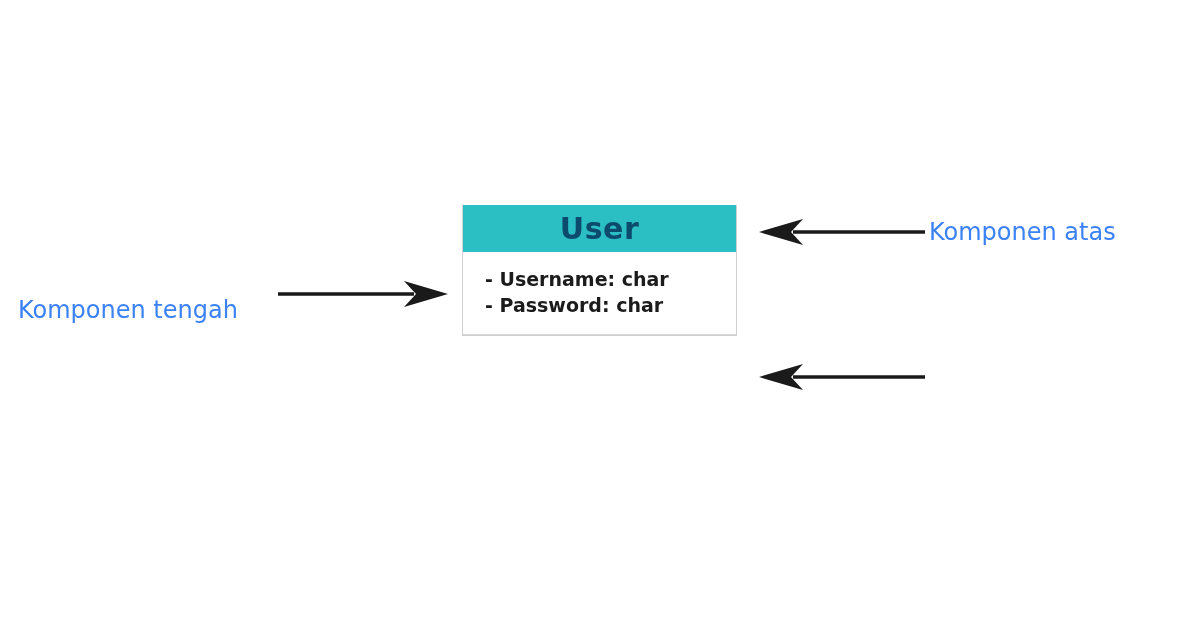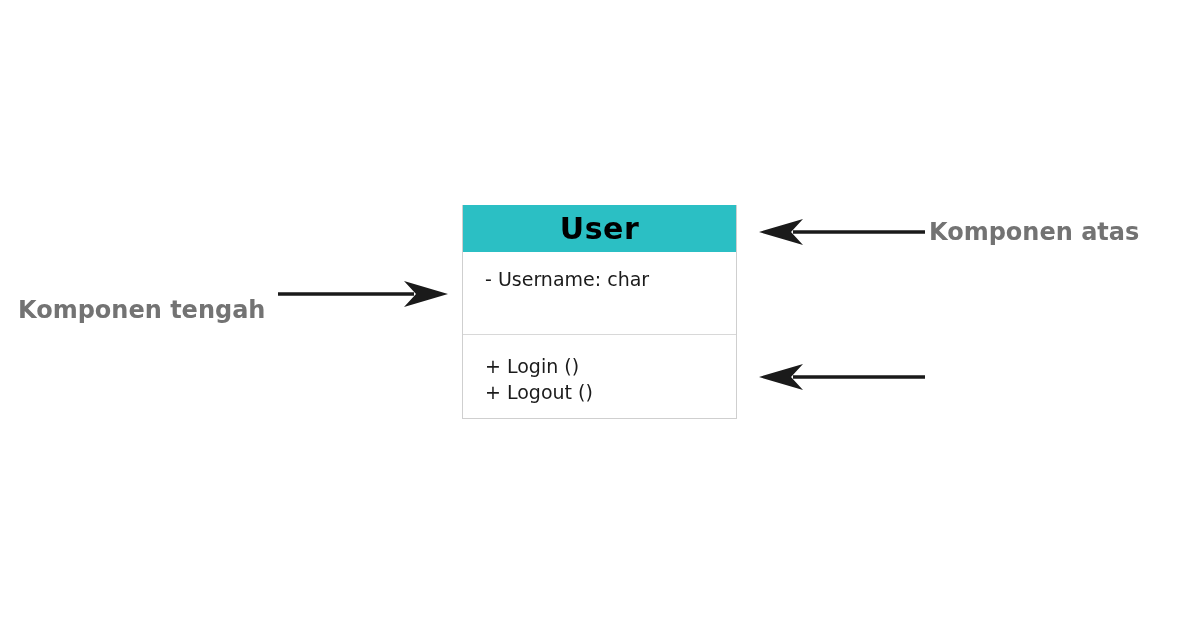--- a/index.html
+++ b/index.html
@@ -28,53 +28,54 @@
     box-sizing: border-box;
     background: #ffffff;
     border: 1px solid #cfcfcf;
     border-top: none;
   }
   .uml-header {
     background: #2bbfc4;
     height: 47px;
     line-height: 47px;
     text-align: center;
-    color: #000000;
+    color: #0c4a6e;
     font-size: 30px;
     font-weight: bold;
     letter-spacing: 0.5px;
     font-family: "DejaVu Sans", sans-serif;
   }
   .uml-section {
     padding: 12px 0 14px 22px;
     box-sizing: border-box;
   }
   .uml-attrs {
     height: 83px;
     border-bottom: 1px solid #d8d8d8;
     padding-top: 14px;
+    font-weight: bold;
   }
   .uml-methods {
     height: 83px;
     padding-top: 18px;
   }
   .uml-row {
     font-size: 19px;
     color: #1b1b1b;
     line-height: 26px;
     white-space: nowrap;
     font-family: "DejaVu Sans", sans-serif;
   }
 
   
   .annot-label {
     position: absolute;
     font-size: 24px;
-    font-weight: bold;
-    color: #737373;
+    font-weight: normal;
+    color: #3b82f6;
     white-space: nowrap;
     font-family: "DejaVu Sans", sans-serif;
   }
   .annot-arrow {
     position: absolute;
   }
   .annot-arrow svg { display: block; }
 
   #label-atas   { left: 929px; top: 218px; }
   #label-tengah { left: 18px;  top: 280px; margin-top: 16px; }
@@ -88,26 +89,23 @@
 <body>
 
 <div id="canvas">
 
   <div class="uml-class">
 
     <div class="uml-header">User</div>
 
     <div class="uml-section uml-attrs">
       <div class="uml-row">- Username: char</div>
+      <div class="uml-row">- Password: char</div>
     </div>
 
-    <div class="uml-section uml-methods">
-      <div class="uml-row">+ Login ()</div>
-      <div class="uml-row">+ Logout ()</div>
-    </div>
 
   </div>
 
   <div class="annot-arrow" id="arrow-atas">
     <svg width="168" height="32" viewBox="0 0 168 32">
       <line x1="168" y1="16" x2="36" y2="16" stroke="#1a1a1a" stroke-width="3.5"></line>
       <path d="M 2 16 L 46 3 L 34 16 L 46 29 Z" fill="#1a1a1a"></path>
     </svg>
   </div>
   <div class="annot-label" id="label-atas">Komponen atas</div>

